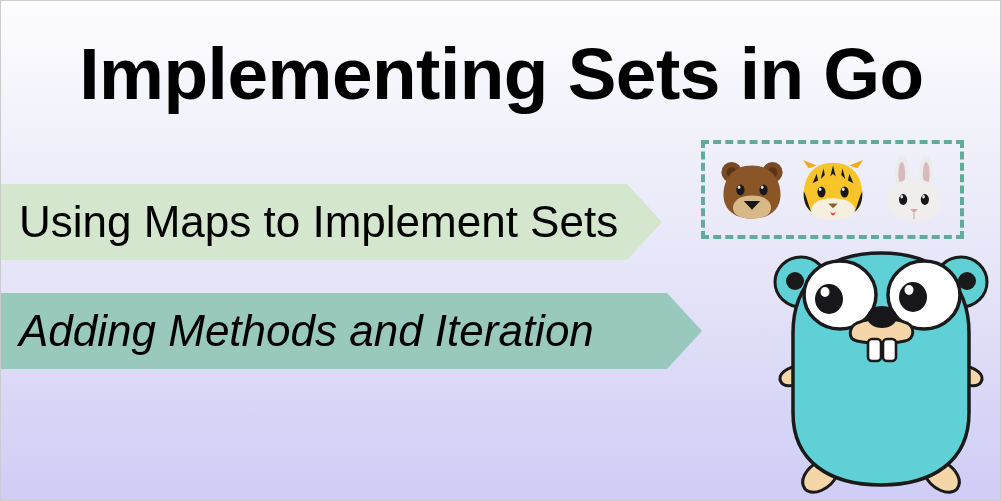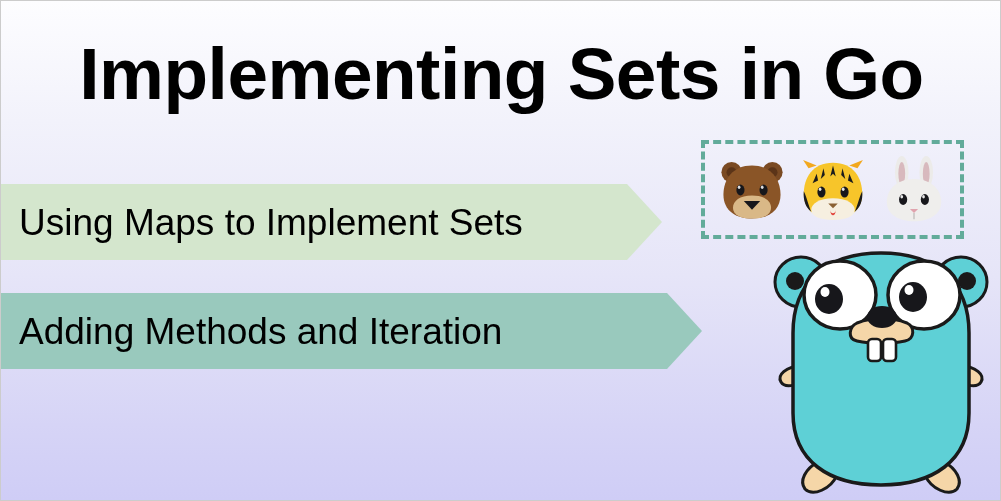--- a/index.html
+++ b/index.html
@@ -38,21 +38,21 @@
 
   
   .banner {
     position: absolute;
     left: 0;
     display: flex;
     align-items: center;
     box-sizing: border-box;
     padding-left: 18px;
     color: #000000;
-    font-size: 37px;
+    font-size: 44px;
     line-height: 1;
     white-space: nowrap;
     filter: drop-shadow(1px 1px 1px rgba(120,120,140,0.55));
   }
   .banner-label {
     position: relative;
     z-index: 2;
   }
 
   #banner-1 {
@@ -61,20 +61,21 @@
     width: 661px;
     background: #d4e6cd;
     clip-path: polygon(0 0, 626px 0, 661px 50%, 626px 100%, 0 100%);
   }
   #banner-2 {
     top: 292px;
     height: 76px;
     width: 701px;
     background: #99c9bd;
     clip-path: polygon(0 0, 666px 0, 701px 50%, 666px 100%, 0 100%);
+    font-style: italic;
   }
   #banner-3 {
     top: 402px;
     height: 76px;
     width: 741px;
     background: #69ad9b;
     clip-path: polygon(0 0, 706px 0, 741px 50%, 706px 100%, 0 100%);
   }
 
   

